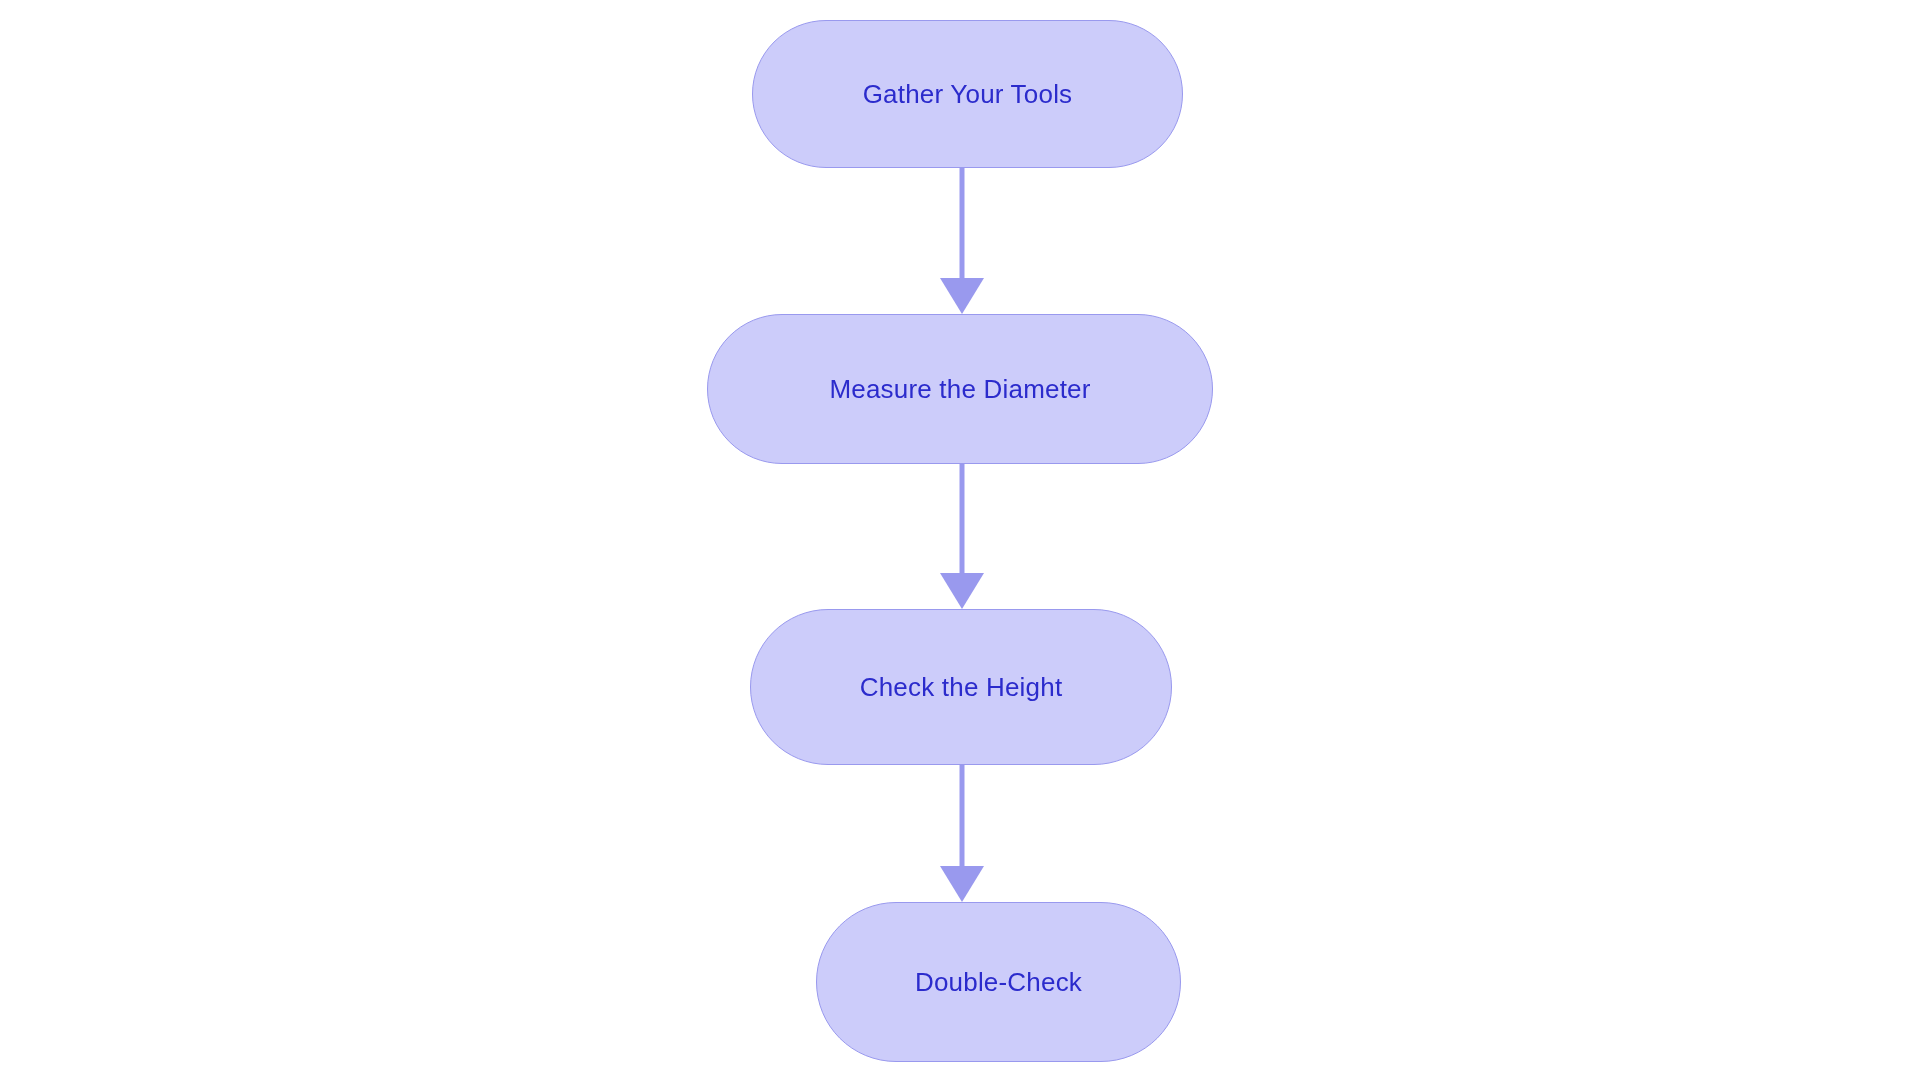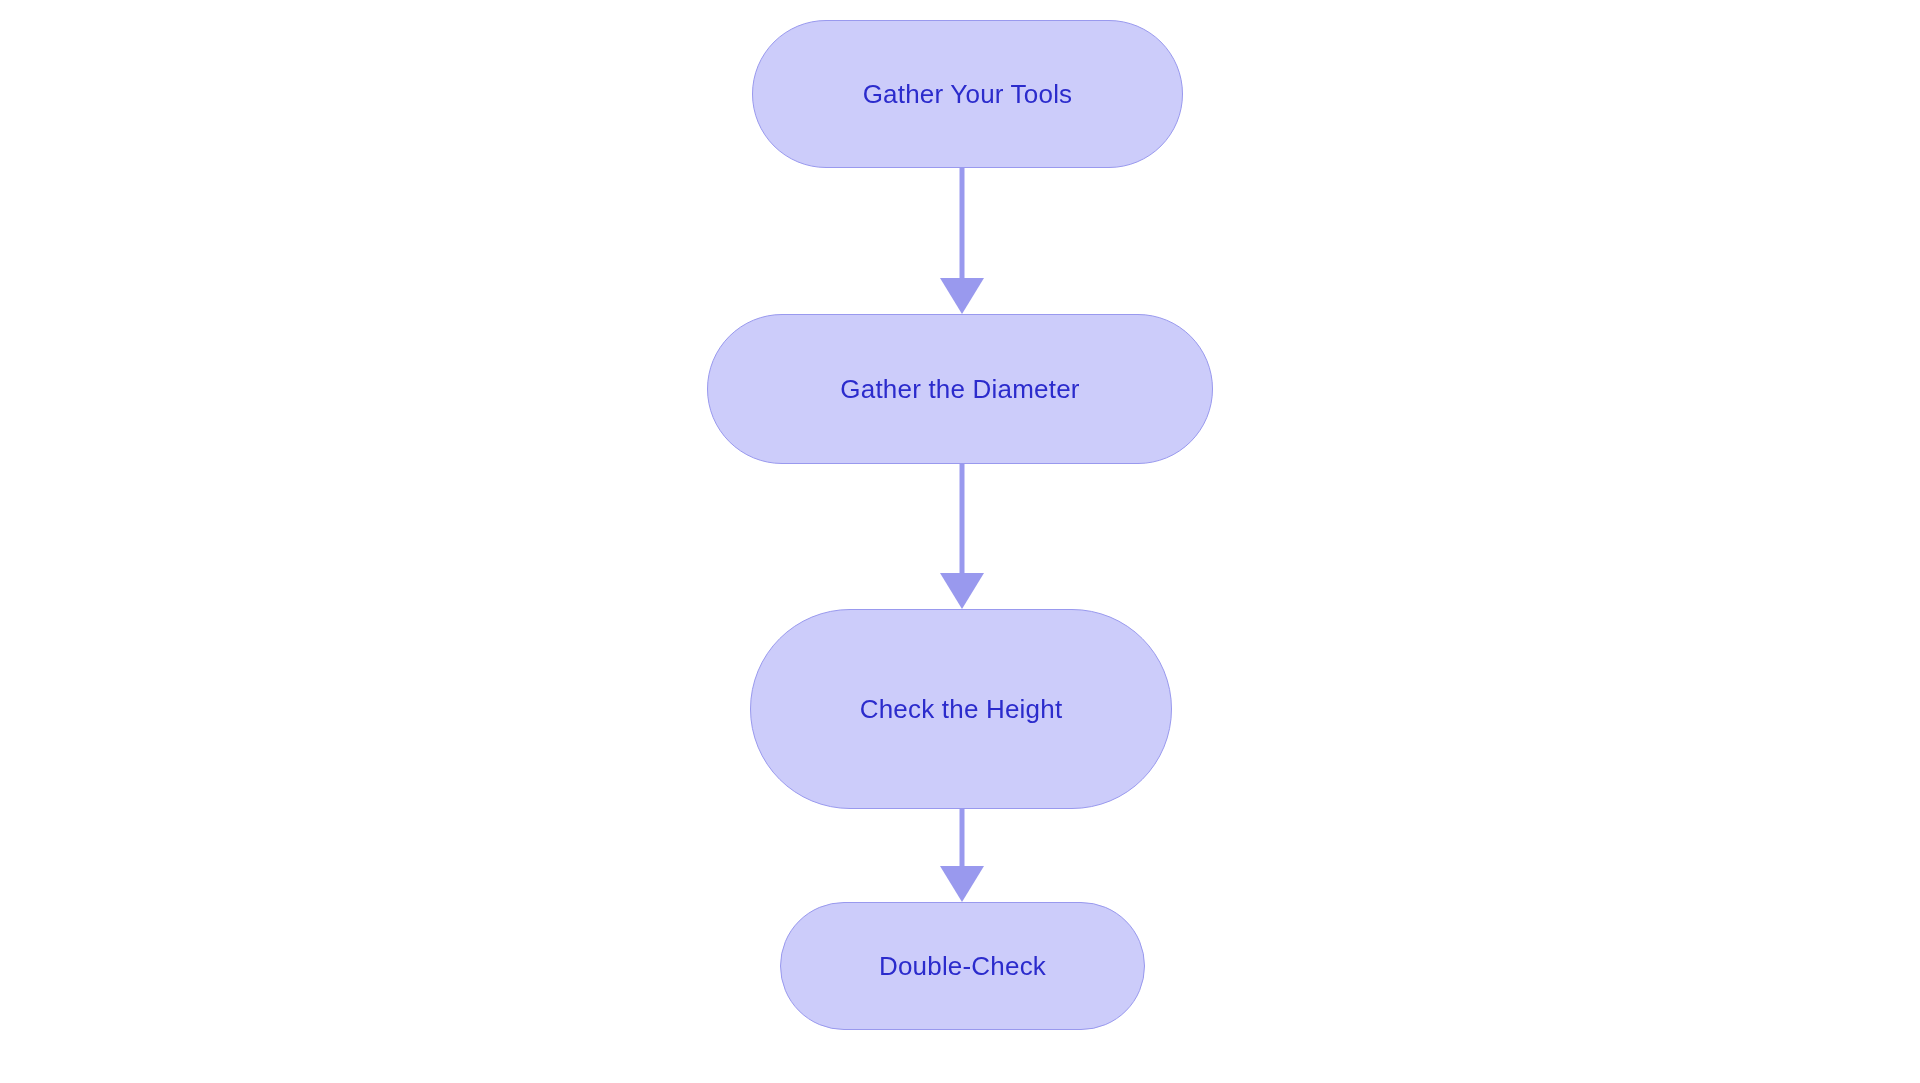--- a/index.html
+++ b/index.html
@@ -40,22 +40,22 @@
     font-size: 26px;
     font-weight: 400;
     line-height: 1;
     color: #2b2bcc;
     font-family: "Liberation Sans", sans-serif;
   }
 
   
   #node-0 { position: absolute; left: 752px;  top: 20px;   width: 431px; height: 148px; }
   #node-1 { position: absolute; left: 707px;  top: 314px;  width: 506px; height: 150px; }
-  #node-2 { position: absolute; left: 750px;  top: 609px;  width: 422px; height: 200px; }
-  #node-3 { position: absolute; left: 780px;  top: 902px;  width: 365px; height: 128px; }
+  #node-2 { position: absolute; left: 750px;  top: 609px;  width: 422px; height: 156px; }
+  #node-3 { position: absolute; left: 816px;  top: 902px;  width: 365px; height: 160px; }
 
   
   #edges {
     position: absolute;
     left: 0;
     top: 0;
     width: 1920px;
     height: 1083px;
     pointer-events: none;
   }
@@ -90,21 +90,21 @@
       <line class="edge-line" x1="962" y1="765" x2="962" y2="870"></line>
       <polygon class="edge-head" points="962,902 940,866 984,866"></polygon>
     </g>
   </svg>
 
   <div class="node" id="node-0">
     <span class="node-label">Gather Your Tools</span>
   </div>
 
   <div class="node" id="node-1">
-    <span class="node-label">Gather the Diameter</span>
+    <span class="node-label">Measure the Diameter</span>
   </div>
 
   <div class="node" id="node-2">
     <span class="node-label">Check the Height</span>
   </div>
 
   <div class="node" id="node-3">
     <span class="node-label">Double-Check</span>
   </div>
 

